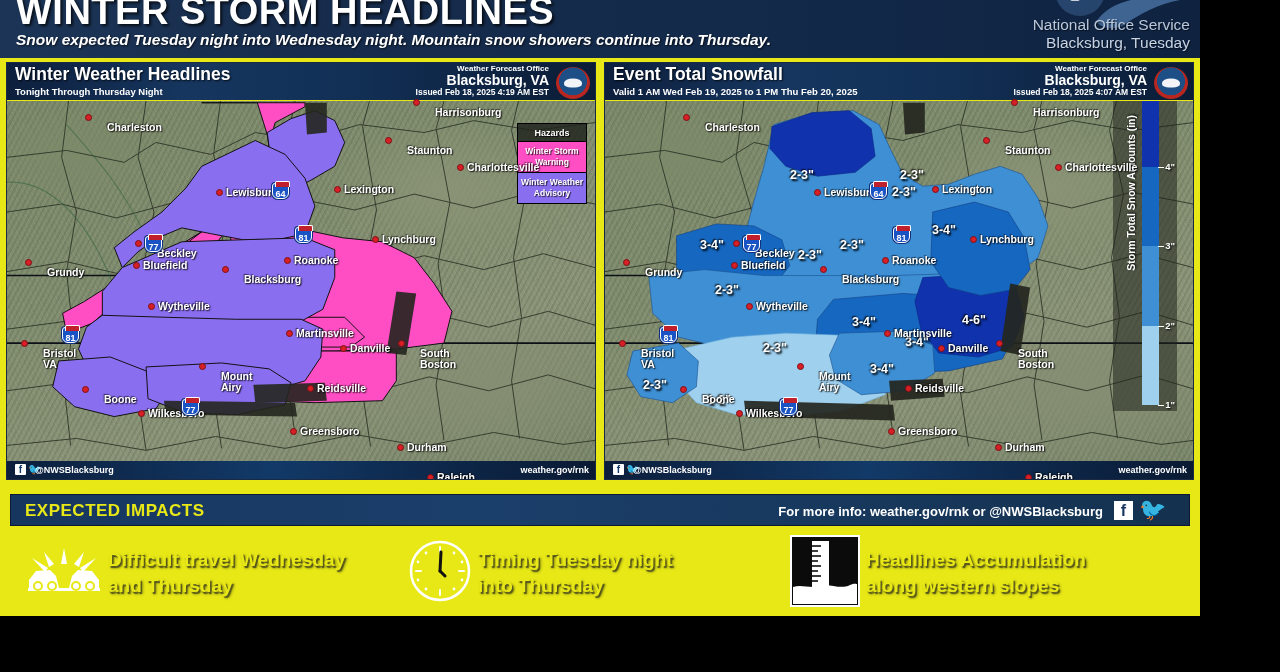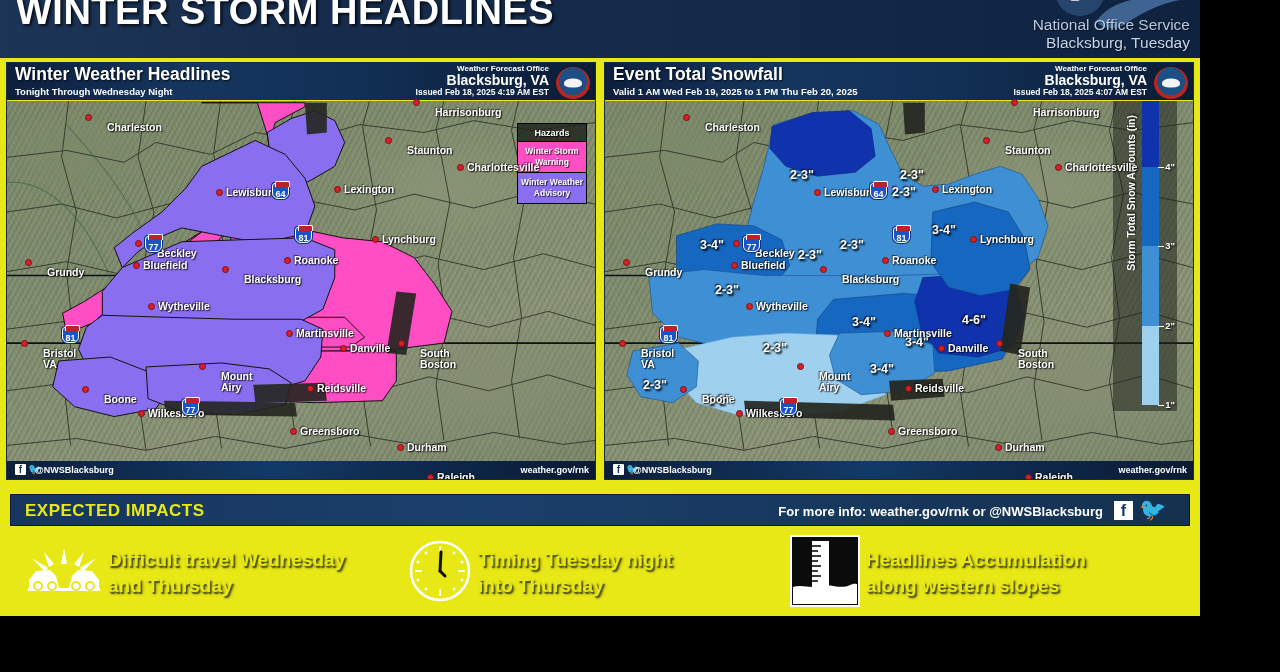--- a/index.html
+++ b/index.html
@@ -266,20 +266,21 @@
 <body>
 
 <div class="stage">
 
   <div class="header">
     <div class="noaa-mark"></div>
     <svg class="noaa-bird" viewBox="0 0 96 40">
       <path d="M8 30 C24 6, 60 2, 92 8 C70 12, 52 22, 34 34 C24 38, 14 36, 8 30 Z" fill="#4f79ad" opacity=".75"></path>
     </svg>
     <div class="hdr-title">WINTER STORM HEADLINES</div>
+    <div class="hdr-sub">Snow expected Tuesday night into Wednesday night. Mountain snow showers continue into Thursday.</div>
     <div class="hdr-nws">
       <div class="l1">National Office Service</div>
       <div class="l2">Blacksburg, Tuesday</div>
     </div>
   </div>
 
   <div class="framewrap">
 
     <div class="panel" id="leftPanel">
       <div class="terrain"></div>
@@ -334,21 +335,21 @@
         <g fill="#24261f" opacity=".9">
           <path d="M300 40 L322 40 L322 70 L302 72 Z"></path>
           <path d="M392 230 L412 232 L402 294 L382 292 Z"></path>
           <path d="M158 340 L290 342 L292 356 L160 354 Z"></path>
           <path d="M248 324 L320 322 L322 340 L250 342 Z"></path>
         </g>
       </svg>
 
       <div class="ptitle">
         <h2>Winter Weather Headlines</h2>
-        <div class="psub">Tonight Through Wednesday Night</div>
+        <div class="psub">Tonight Through Thursday Night</div>
         <div class="wfo">
           <div class="w1">Weather Forecast Office</div>
           <div class="w2">Blacksburg, VA</div>
           <div class="w3">Issued Feb 18, 2025 4:19 AM EST</div>
         </div>
         <div class="nws-seal"></div>
       </div>
 
       <div class="hazbox">
         <div class="hb-t">Hazards</div>

